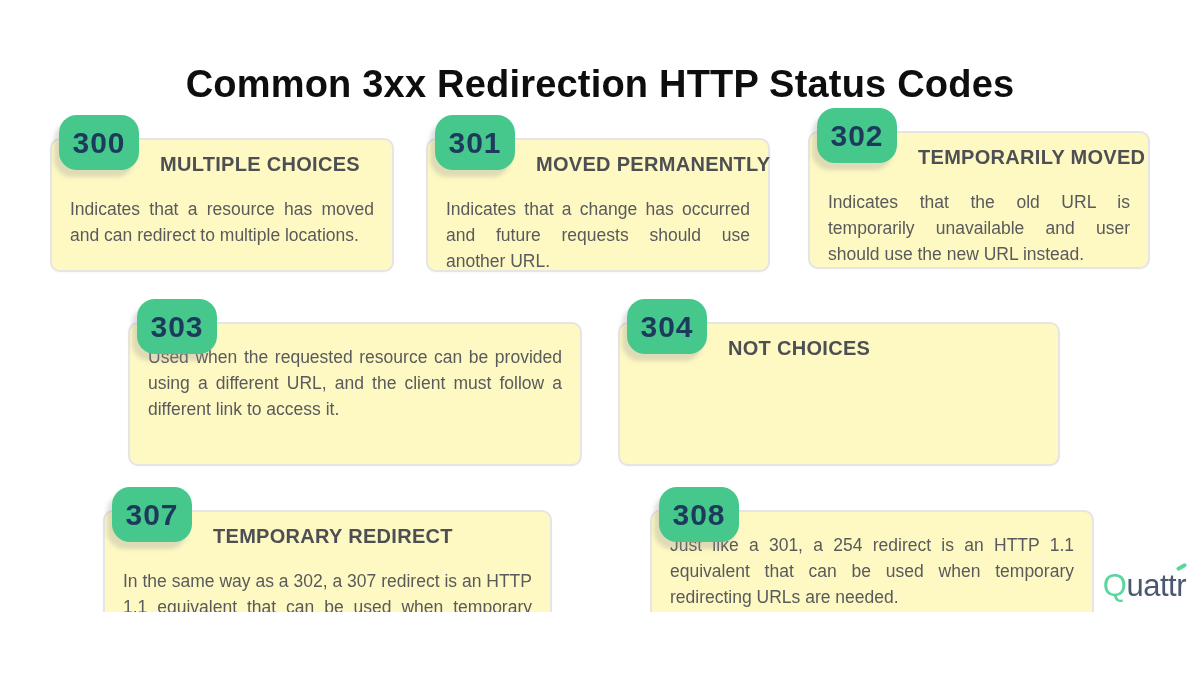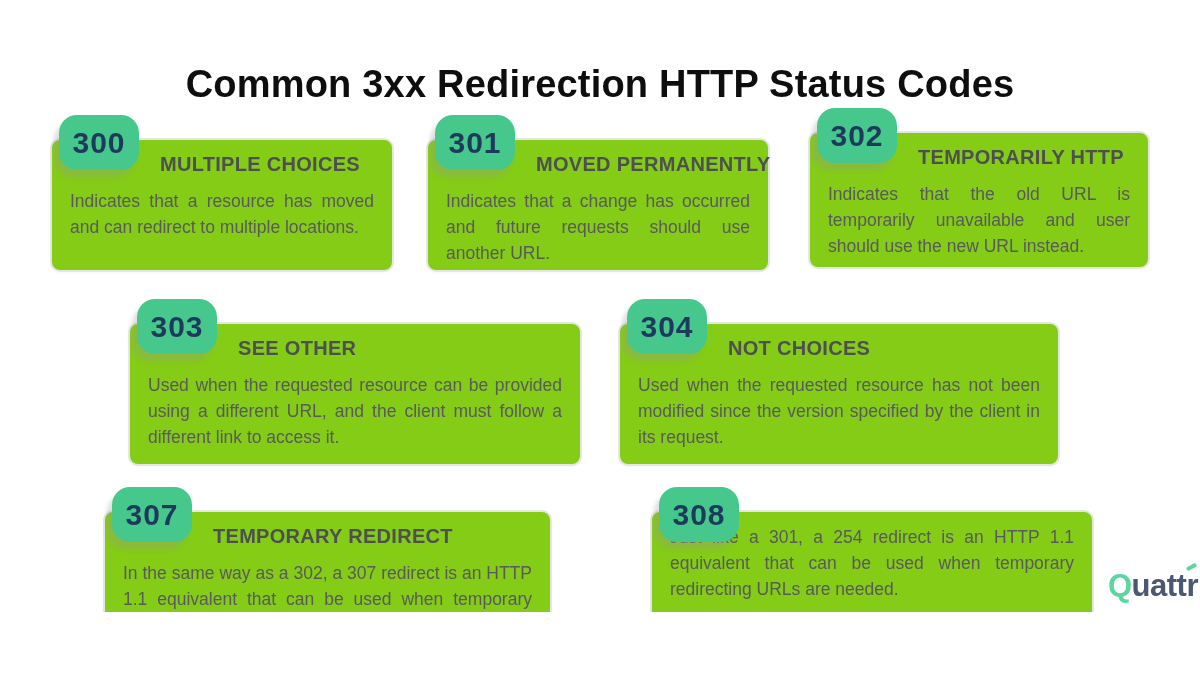--- a/index.html
+++ b/index.html
@@ -21,21 +21,21 @@
     left: 0;
     width: 100%;
     text-align: center;
     font-size: 38px;
     font-weight: bold;
     color: #0e0e0e;
     letter-spacing: 0.2px;
   }
   .card {
     position: absolute;
-    background: #84cc16;
+    background: #fef9c3;
     border: 2px solid #e5e5e5;
     border-radius: 10px;
     box-shadow: 0 1px 2px rgba(0,0,0,0.03);
   }
   .badge {
     position: absolute;
     left: 7px;
     top: -25px;
     width: 80px;
     height: 55px;
@@ -53,40 +53,40 @@
   }
   .card-title {
     margin: 13px 10px 0 108px;
     font-size: 20px;
     font-weight: bold;
     color: #4d4f52;
     letter-spacing: 0.3px;
     white-space: nowrap;
   }
   .card-desc {
-    margin-top: 12px;
+    margin-top: 20px;
     padding: 0 18px;
     font-size: 17.5px;
     line-height: 26px;
     color: #595a5c;
     text-align: justify;
   }
   #card-300 { left: 50px;  top: 138px; width: 340px; height: 130px; }
   #card-301 { left: 426px; top: 138px; width: 340px; height: 130px; }
   #card-302 { left: 808px; top: 131px; width: 338px; height: 134px; }
   #card-303 { left: 128px; top: 322px; width: 450px; height: 140px; }
   #card-304 { left: 618px; top: 322px; width: 438px; height: 140px; }
   #card-307 { left: 103px; top: 510px; width: 445px; height: 133px; }
   #card-308 { left: 650px; top: 510px; width: 440px; height: 130px; }
   .logo {
     position: absolute;
-    right: 2px;
+    right: 14px;
     bottom: 8px;
     font-size: 31px;
-    font-weight: bold;
+    font-weight: normal;
     color: #4b5872;
     letter-spacing: -0.5px;
   }
   .logo-q { color: #5cd69f; }
   .logo-r { position: relative; display: inline-block; }
   .logo-r::before {
     content: "";
     position: absolute;
     top: -3px;
     left: 0px;
@@ -117,38 +117,36 @@
       <span>301</span>
     </div>
     <div class="card-title">MOVED PERMANENTLY</div>
     <div class="card-desc">Indicates that a change has occurred and future requests should use another URL.</div>
   </div>
 
   <div class="card" id="card-302">
     <div class="badge">
       <span>302</span>
     </div>
-    <div class="card-title">TEMPORARILY HTTP</div>
+    <div class="card-title">TEMPORARILY MOVED</div>
     <div class="card-desc">Indicates that the old URL is temporarily unavailable and user should use the new URL instead.</div>
   </div>
 
   <div class="card" id="card-303">
     <div class="badge">
       <span>303</span>
     </div>
-    <div class="card-title">SEE OTHER</div>
     <div class="card-desc">Used when the requested resource can be provided using a different URL, and the client must follow a different link to access it.</div>
   </div>
 
   <div class="card" id="card-304">
     <div class="badge">
       <span>304</span>
     </div>
     <div class="card-title">NOT CHOICES</div>
-    <div class="card-desc">Used when the requested resource has not been modified since the version specified by the client in its request.</div>
   </div>
 
   <div class="card" id="card-307">
     <div class="badge">
       <span>307</span>
     </div>
     <div class="card-title">TEMPORARY REDIRECT</div>
     <div class="card-desc">In the same way as a 302, a 307 redirect is an HTTP 1.1 equivalent that can be used when temporary redirecting URLs are needed.</div>
   </div>
 

